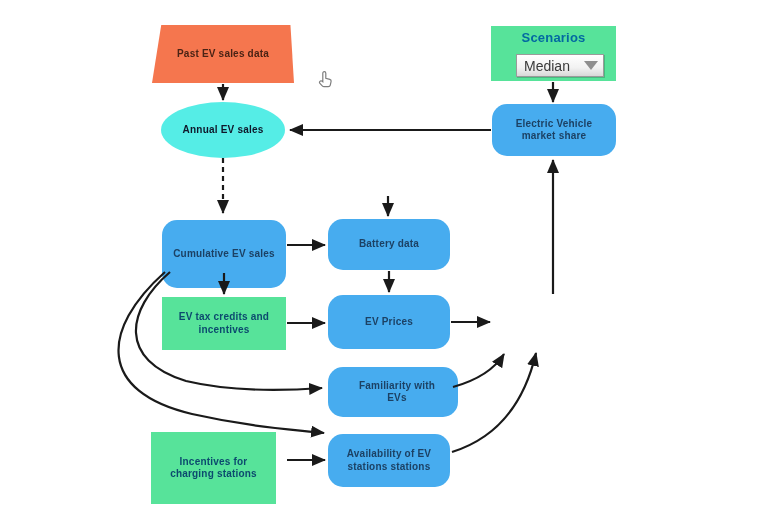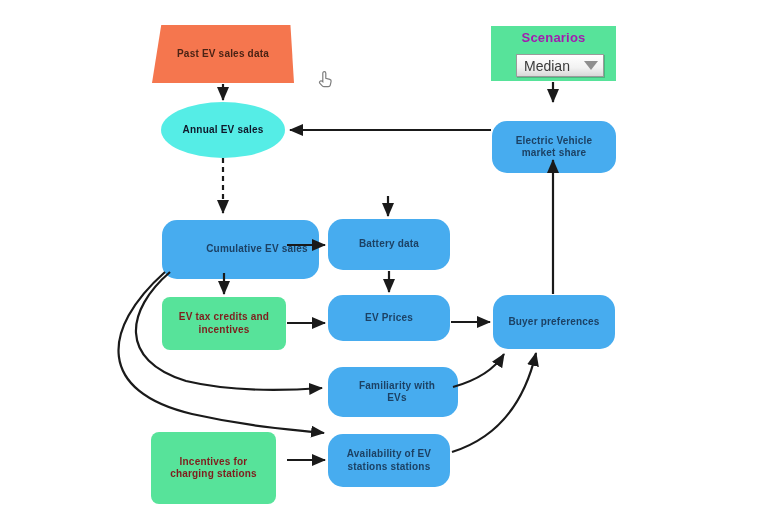--- a/index.html
+++ b/index.html
@@ -7,28 +7,28 @@
     position:relative;width:768px;height:512px;background:#ffffff;
     font-family:"Liberation Sans", sans-serif;overflow:hidden;
   }
   svg.edges{position:absolute;left:0;top:0;width:768px;height:512px;pointer-events:none;z-index:3;}
   .node{
     position:absolute;display:flex;align-items:center;justify-content:center;
     text-align:center;font-size:10px;line-height:1.25;letter-spacing:.2px;z-index:2;
     font-weight:bold;
   }
   .node.blue{background:#47acef;color:#1c4164;border-radius:15px;}
-  .node.green{background:#57e39a;color:#7f1d1d;border-radius:8px;}
+  .node.green{background:#57e39a;color:#0c4a6e;border-radius:0;}
   .node.cyan{background:#55ede6;color:#0f172a;border-radius:50%;}
   .node.trap{background:#f5764e;color:#4a2315;clip-path:polygon(6.5% 0%,97.5% 0%,100% 100%,0% 100%);}
   .node .lbl{padding:2px 8px;}
   .narrowpad .lbl{padding:2px 12px;}
   
   .scen{position:absolute;left:491px;top:26px;width:125px;height:55px;background:#57e39a;z-index:2;}
-  .scen-title{font-size:13px;font-weight:bold;color:#a21caf;text-align:center;margin-top:4px;letter-spacing:.2px;}
+  .scen-title{font-size:13px;font-weight:bold;color:#0369a1;text-align:center;margin-top:4px;letter-spacing:.2px;}
   .dropdown{
     position:absolute;left:25px;top:28px;width:88px;height:23px;
     background:linear-gradient(to bottom,#ffffff 0%,#f2f2f2 60%,#d8d8d8 100%);
     border:1px solid #9a9a9a;box-shadow:1px 1px 0 rgba(0,0,0,.18);
     display:flex;align-items:center;justify-content:space-between;
     font-size:14px;color:#3a3a3a;box-sizing:border-box;padding:0 5px 0 7px;cursor:pointer;text-align:center;
   }
   .dd-arrow{width:0;height:0;border-left:7px solid transparent;border-right:7px solid transparent;
     border-top:9px solid #8f8f8f;margin-left:4px;}
   .cursor{position:absolute;left:318px;top:70px;z-index:5;}
@@ -73,44 +73,41 @@
   </div>
 
   <div class="scen">
     <div class="scen-title">Scenarios</div>
     <div class="dropdown">
       <span>Median</span>
       <span class="dd-arrow"></span>
     </div>
   </div>
 
-  <div class="node blue" style="left:492px;top:104px;width:124px;height:52px;margin-top:17px;">
+  <div class="node blue" style="left:492px;top:104px;width:124px;height:52px;">
     <span class="lbl">Electric Vehicle market share</span>
   </div>
 
 
-  <div class="node blue" style="left:162px;top:220px;width:124px;height:59px;padding-left:33px;">
+  <div class="node blue" style="left:162px;top:220px;width:124px;height:68px;">
     <span class="lbl">Cumulative EV sales</span>
   </div>
 
   <div class="node blue" style="left:328px;top:219px;width:122px;height:51px;">
     <span class="lbl">Battery data</span>
   </div>
 
   <div class="node green" style="left:162px;top:297px;width:124px;height:53px;">
     <span class="lbl">EV tax credits and incentives</span>
   </div>
 
-  <div class="node blue" style="left:328px;top:295px;width:122px;height:46px;">
+  <div class="node blue" style="left:328px;top:295px;width:122px;height:54px;">
     <span class="lbl">EV Prices</span>
   </div>
 
-  <div class="node blue narrowpad" style="left:493px;top:295px;width:122px;height:54px;">
-    <span class="lbl">Buyer preferences</span>
-  </div>
 
   <div class="node blue narrowpad" style="left:328px;top:367px;width:122px;height:50px;padding-left:8px;">
     <span class="lbl">Familiarity with EVs</span>
   </div>
 
   <div class="node green" style="left:151px;top:432px;width:125px;height:72px;">
     <span class="lbl">Incentives for charging stations</span>
   </div>
 
   <div class="node blue" style="left:328px;top:434px;width:122px;height:53px;">

